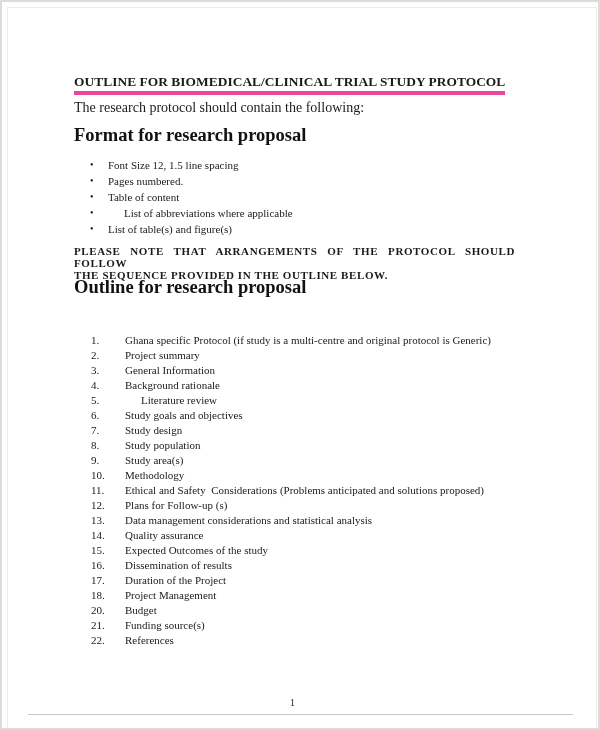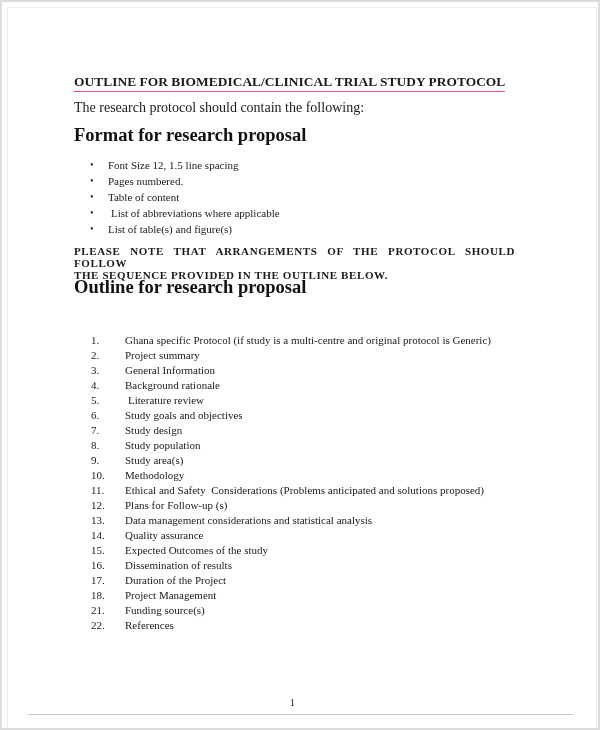--- a/index.html
+++ b/index.html
@@ -30,21 +30,21 @@
       border-top: 1px solid #ececec;
       border-right: 1px solid #ececec;
     }
     .doc-title {
       position: absolute;
       left: 74px;
       top: 74px;
       font-size: 13.4px;
       font-weight: bold;
       letter-spacing: 0.05px;
-      border-bottom: 1px solid #ec4899;
+      border-bottom: 4px solid #ec4899;
       padding-bottom: 1px;
       white-space: nowrap;
       line-height: 16px;
     }
     .intro {
       position: absolute;
       left: 74px;
       top: 101px;
       font-size: 14px;
       line-height: 14px;
@@ -76,21 +76,21 @@
       line-height: 16px;
       font-size: 11px;
       white-space: nowrap;
     }
     .bullet {
       width: 18px;
       font-size: 10px;
       text-align: left;
     }
     .bullet-text { margin-left: 0; text-align: center; }
-    .bullet-text.indent { margin-left: 3px; }
+    .bullet-text.indent { margin-left: 16px; }
 
     .note {
       position: absolute;
       left: 74px;
       top: 245px;
       width: 441px;
       font-size: 11px;
       font-weight: bold;
       line-height: 12px;
       text-align: justify;
@@ -118,21 +118,21 @@
     .outline-list li {
       display: flex;
       height: 15px;
       line-height: 15px;
       font-size: 11px;
       white-space: nowrap;
     }
     .num {
       width: 34px;
     }
-    .item-text.indent { margin-left: 3px; }
+    .item-text.indent { margin-left: 16px; }
 
     .footer-rule {
       position: absolute;
       left: 28px;
       top: 714px;
       width: 545px;
       height: 0;
       border-top: 1px solid #c8c8c8;
     }
     .page-number {
@@ -253,20 +253,24 @@
     </li>
   <li>
       <span class="num">17.</span>
       <span class="item-text">Duration of the Project</span>
     </li>
   <li>
       <span class="num">18.</span>
       <span class="item-text">Project Management</span>
     </li>
   <li>
+      <span class="num">20.</span>
+      <span class="item-text">Budget</span>
+    </li>
+  <li>
       <span class="num">21.</span>
       <span class="item-text">Funding source(s)</span>
     </li>
   <li>
       <span class="num">22.</span>
       <span class="item-text">References</span>
     </li>
 </ol>
 
 <div class="page-number">1</div>

